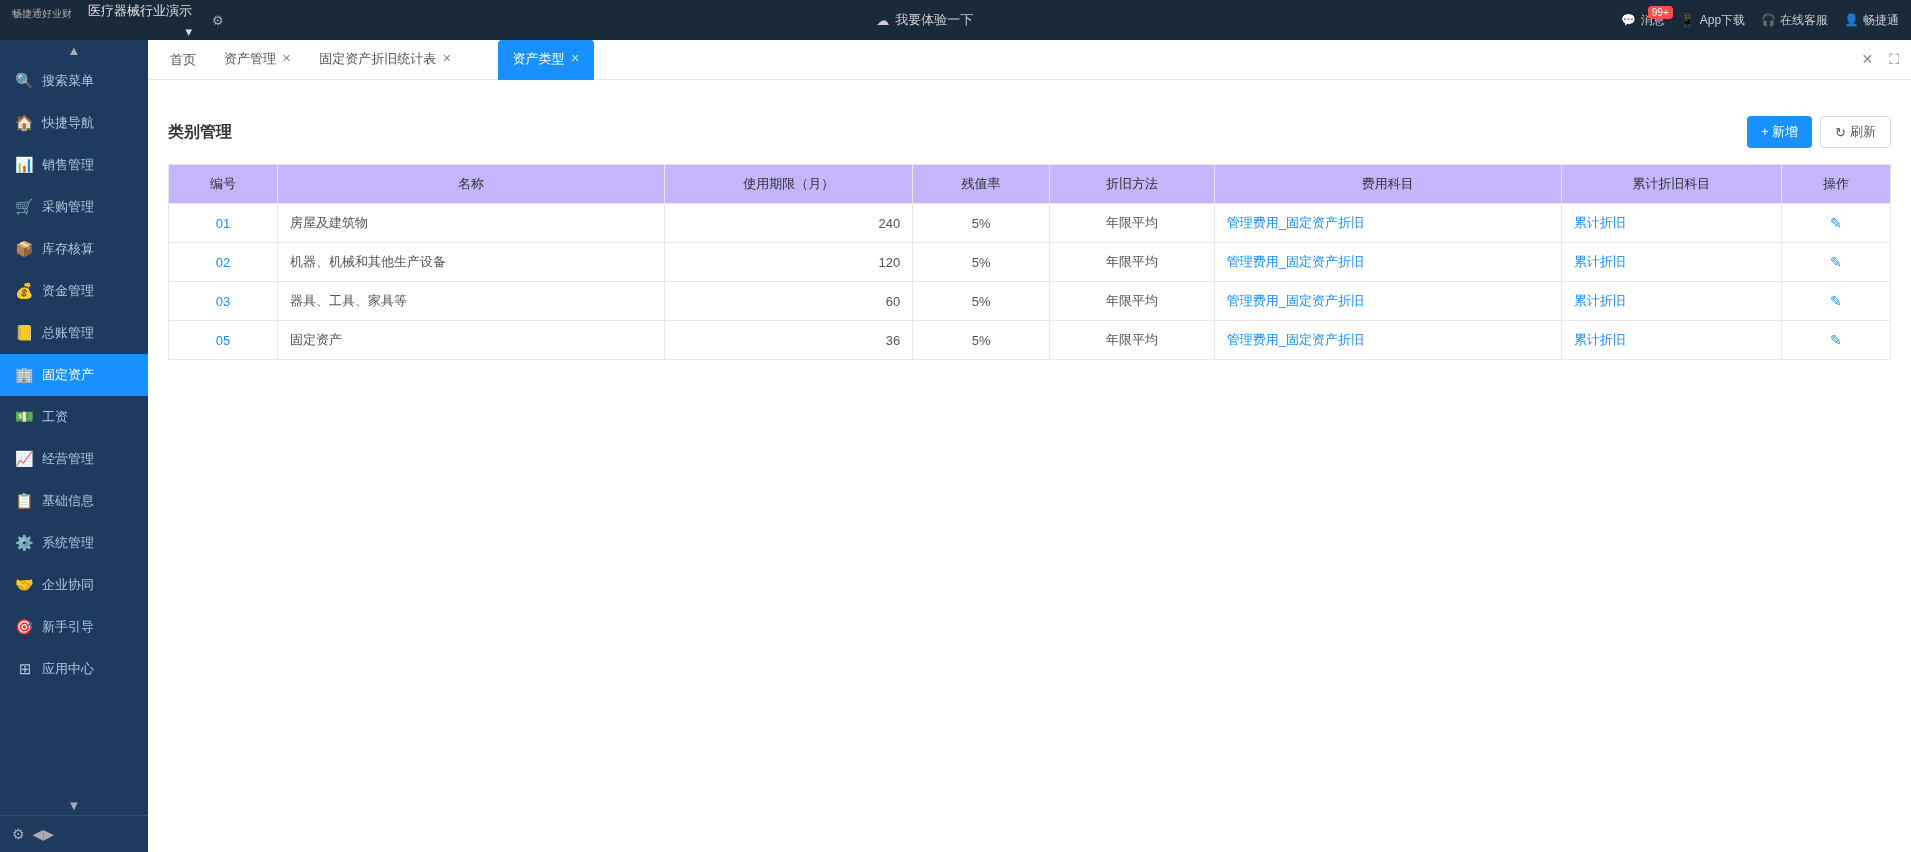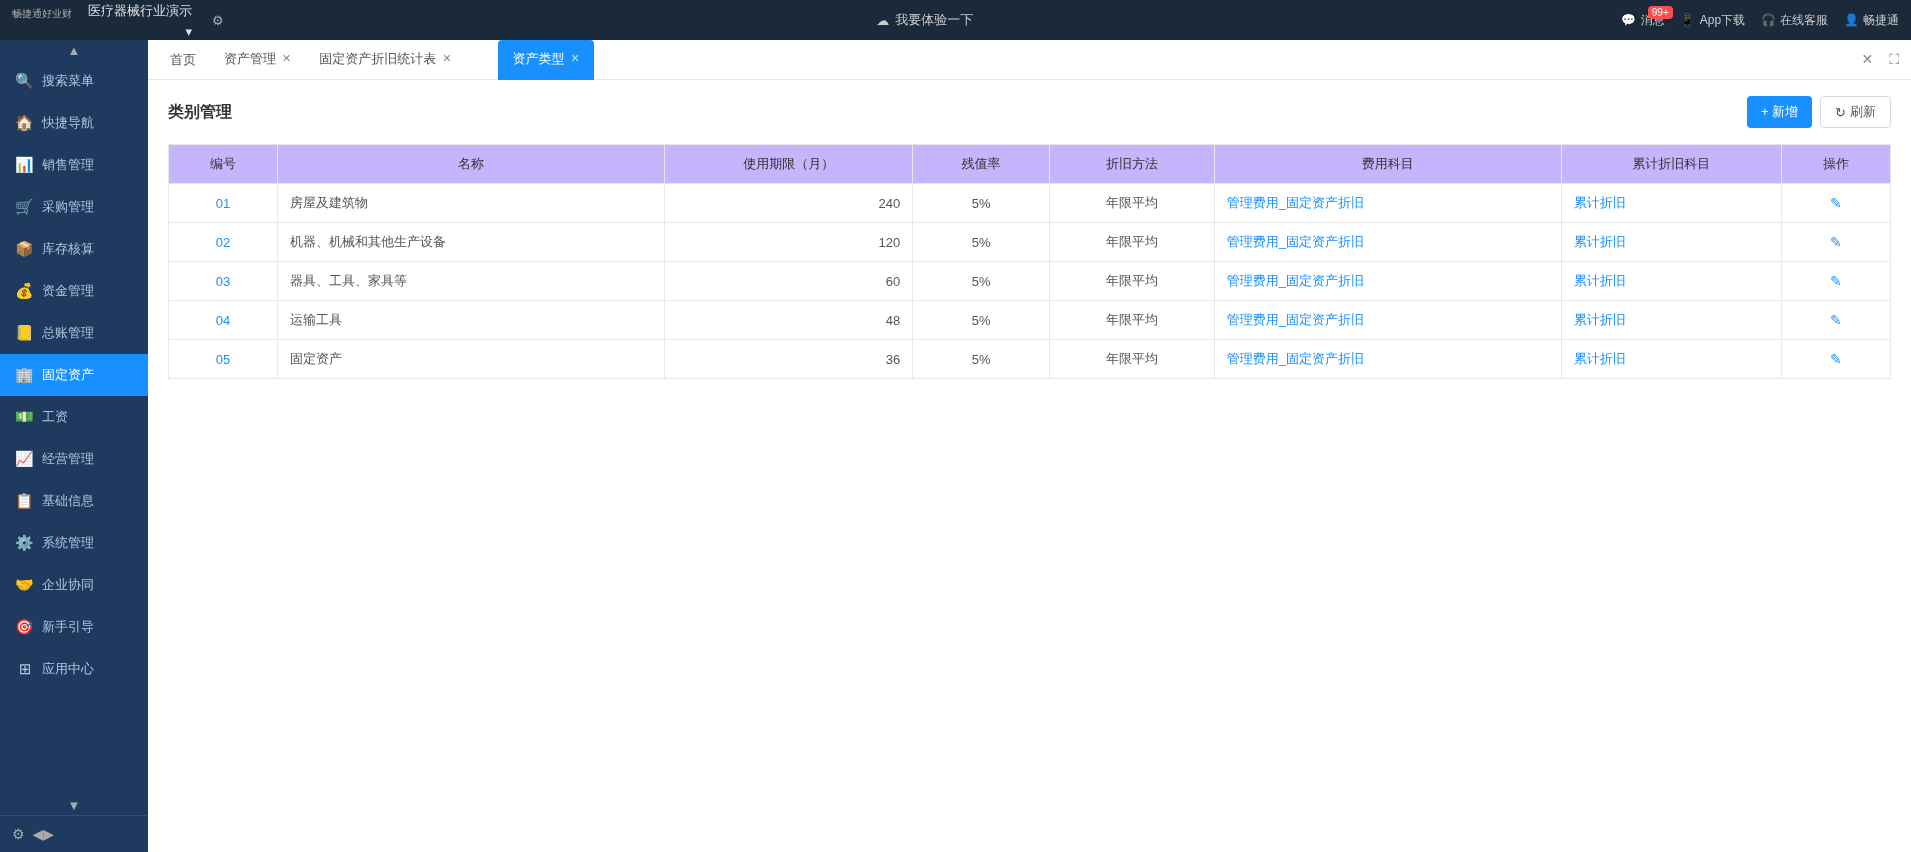--- a/index.html
+++ b/index.html
@@ -220,20 +220,21 @@
       padding: 16px 20px;
       overflow-y: auto;
       background: #fff;
     }
 
     .page-header {
       display: flex;
       align-items: center;
       justify-content: space-between;
       margin-bottom: 16px;
+      margin-top: 20px;
     }
     .page-title {
       font-size: 16px;
       font-weight: bold;
       color: #333;
     }
     .header-actions {
       display: flex;
       gap: 8px;
     }
@@ -480,30 +481,20 @@
       <td class="col-code">03</td>
       <td>器具、工具、家具等</td>
       <td class="col-num">60</td>
       <td class="col-center">5%</td>
       <td class="col-center">年限平均</td>
       <td class="col-fee">管理费用_固定资产折旧</td>
       <td class="col-acc">累计折旧</td>
       <td class="col-center"><span class="edit-icon">✎</span></td>
     </tr>
             <tr>
-      <td class="col-code">04</td>
-      <td>运输工具</td>
-      <td class="col-num">48</td>
-      <td class="col-center">5%</td>
-      <td class="col-center">年限平均</td>
-      <td class="col-fee">管理费用_固定资产折旧</td>
-      <td class="col-acc">累计折旧</td>
-      <td class="col-center"><span class="edit-icon">✎</span></td>
-    </tr>
-            <tr>
       <td class="col-code">05</td>
       <td>固定资产</td>
       <td class="col-num">36</td>
       <td class="col-center">5%</td>
       <td class="col-center">年限平均</td>
       <td class="col-fee">管理费用_固定资产折旧</td>
       <td class="col-acc">累计折旧</td>
       <td class="col-center"><span class="edit-icon">✎</span></td>
     </tr>
           </tbody>

